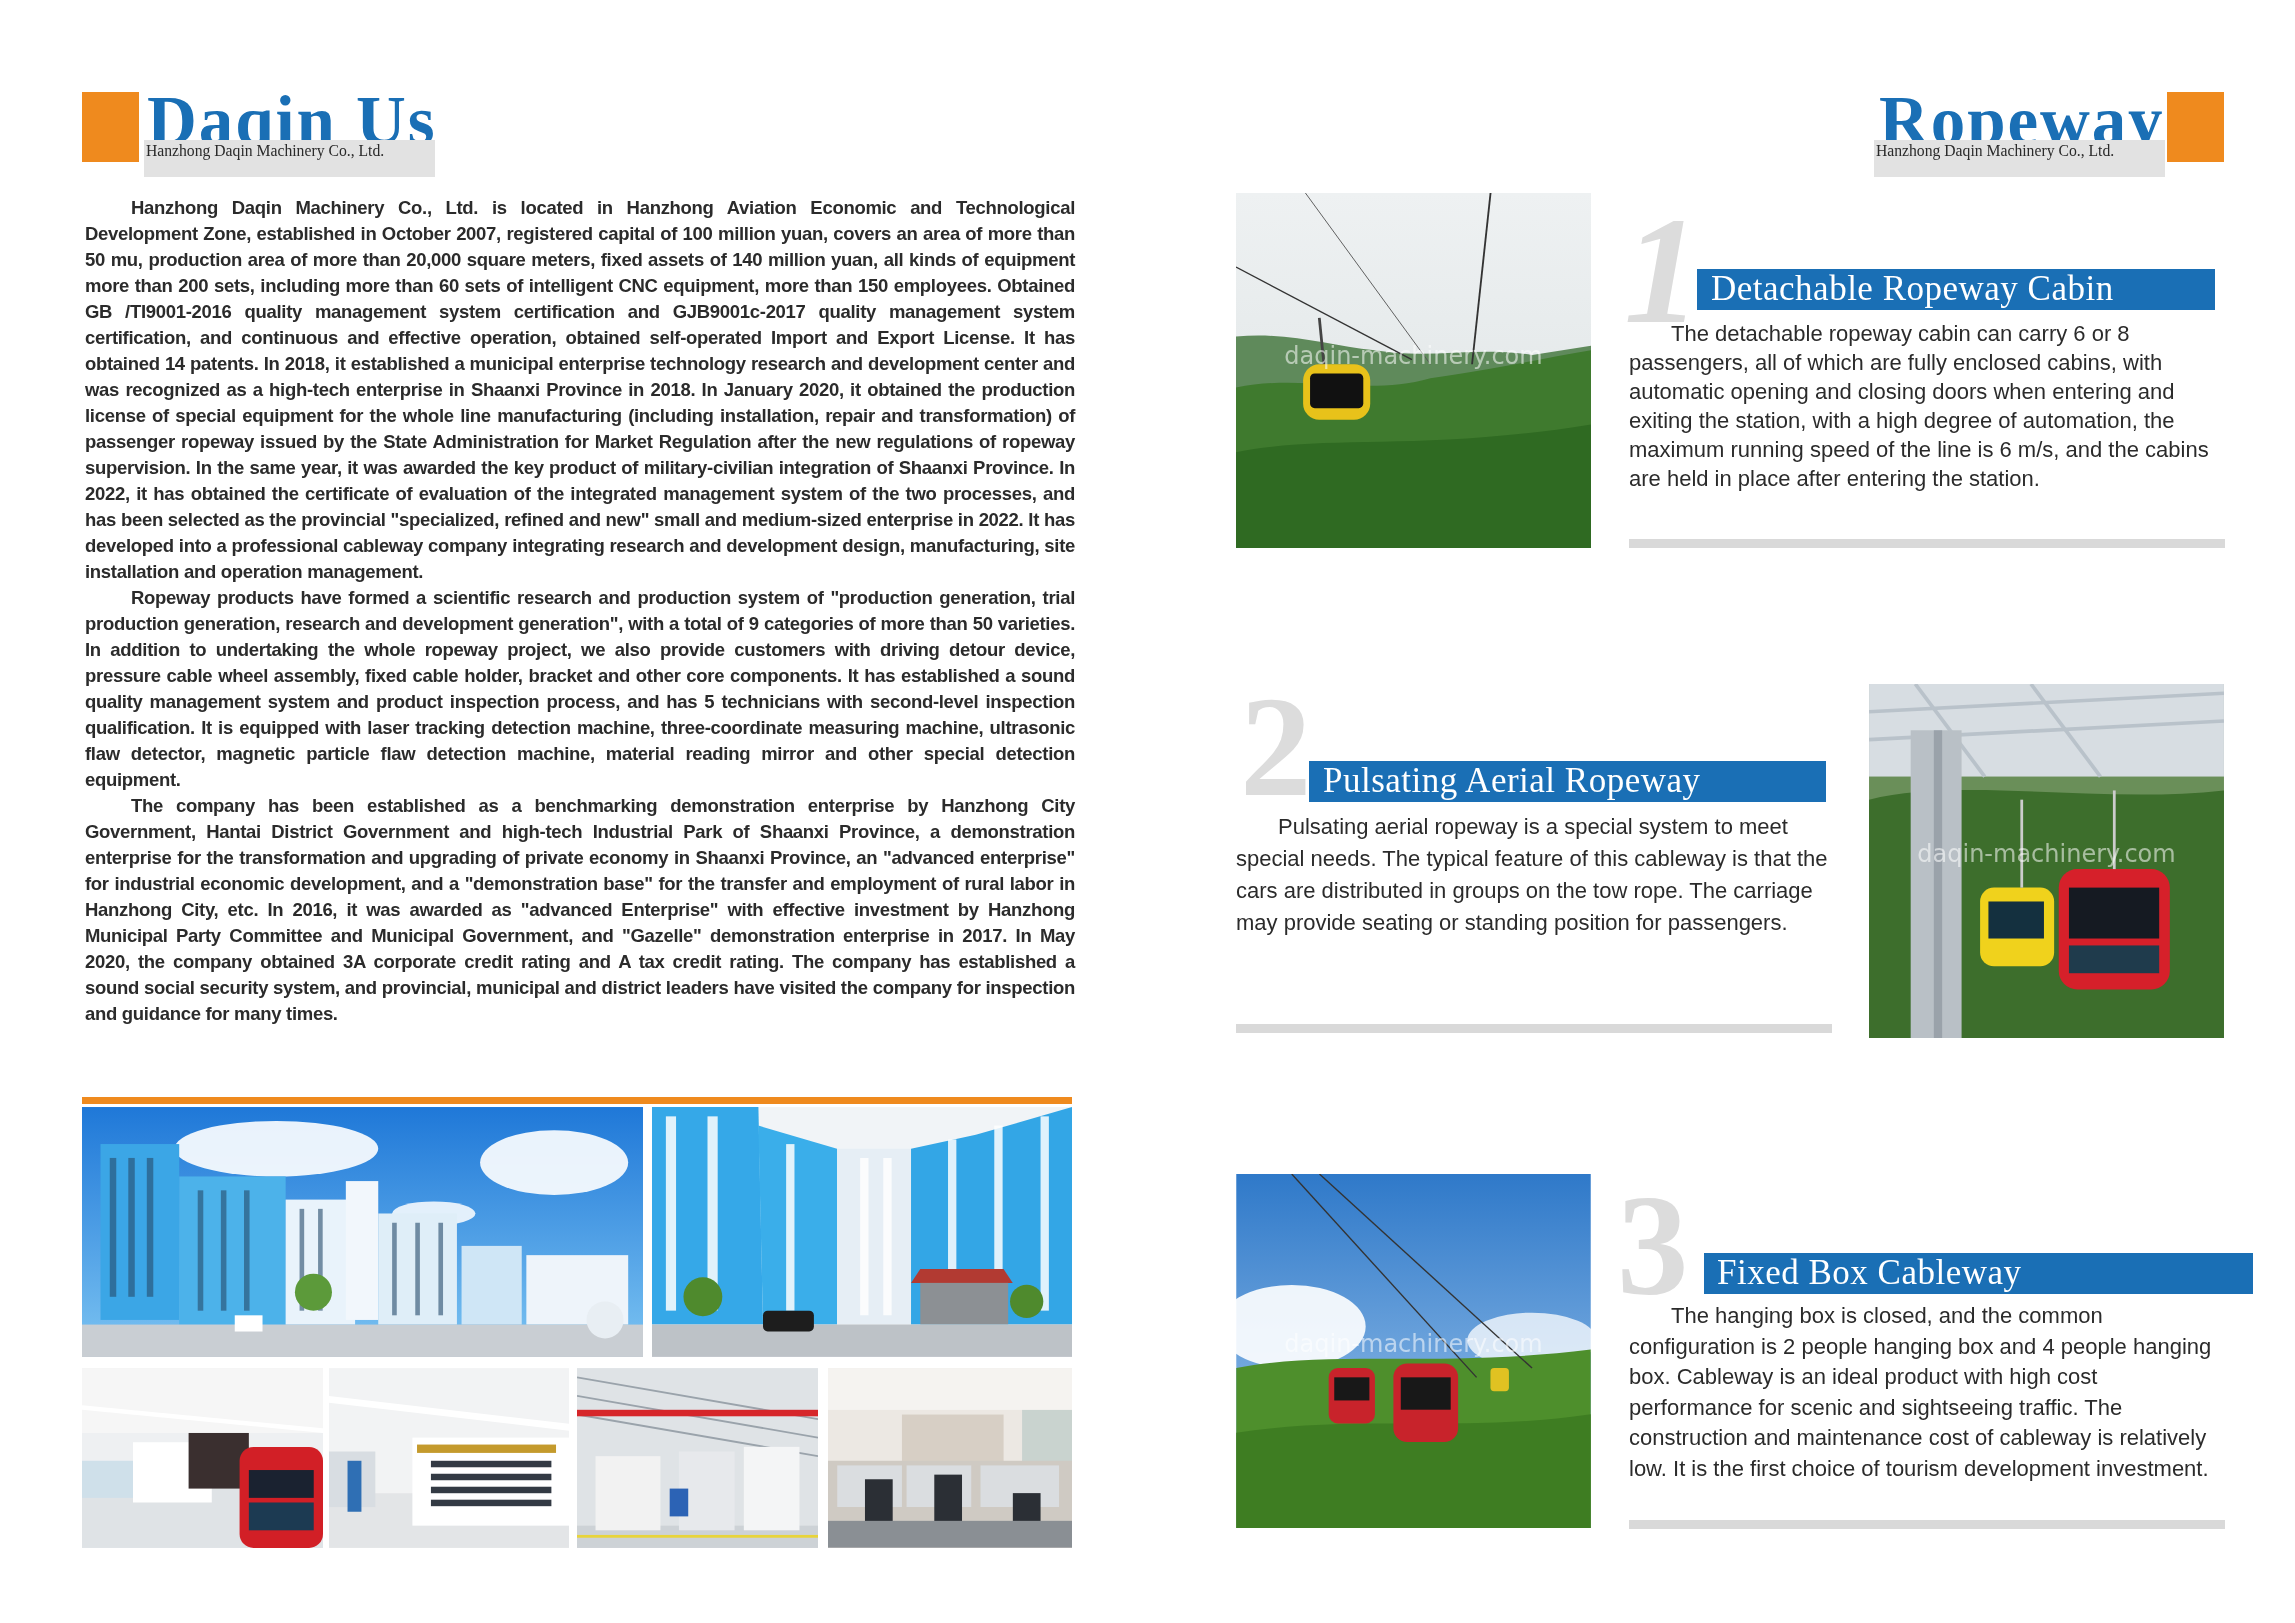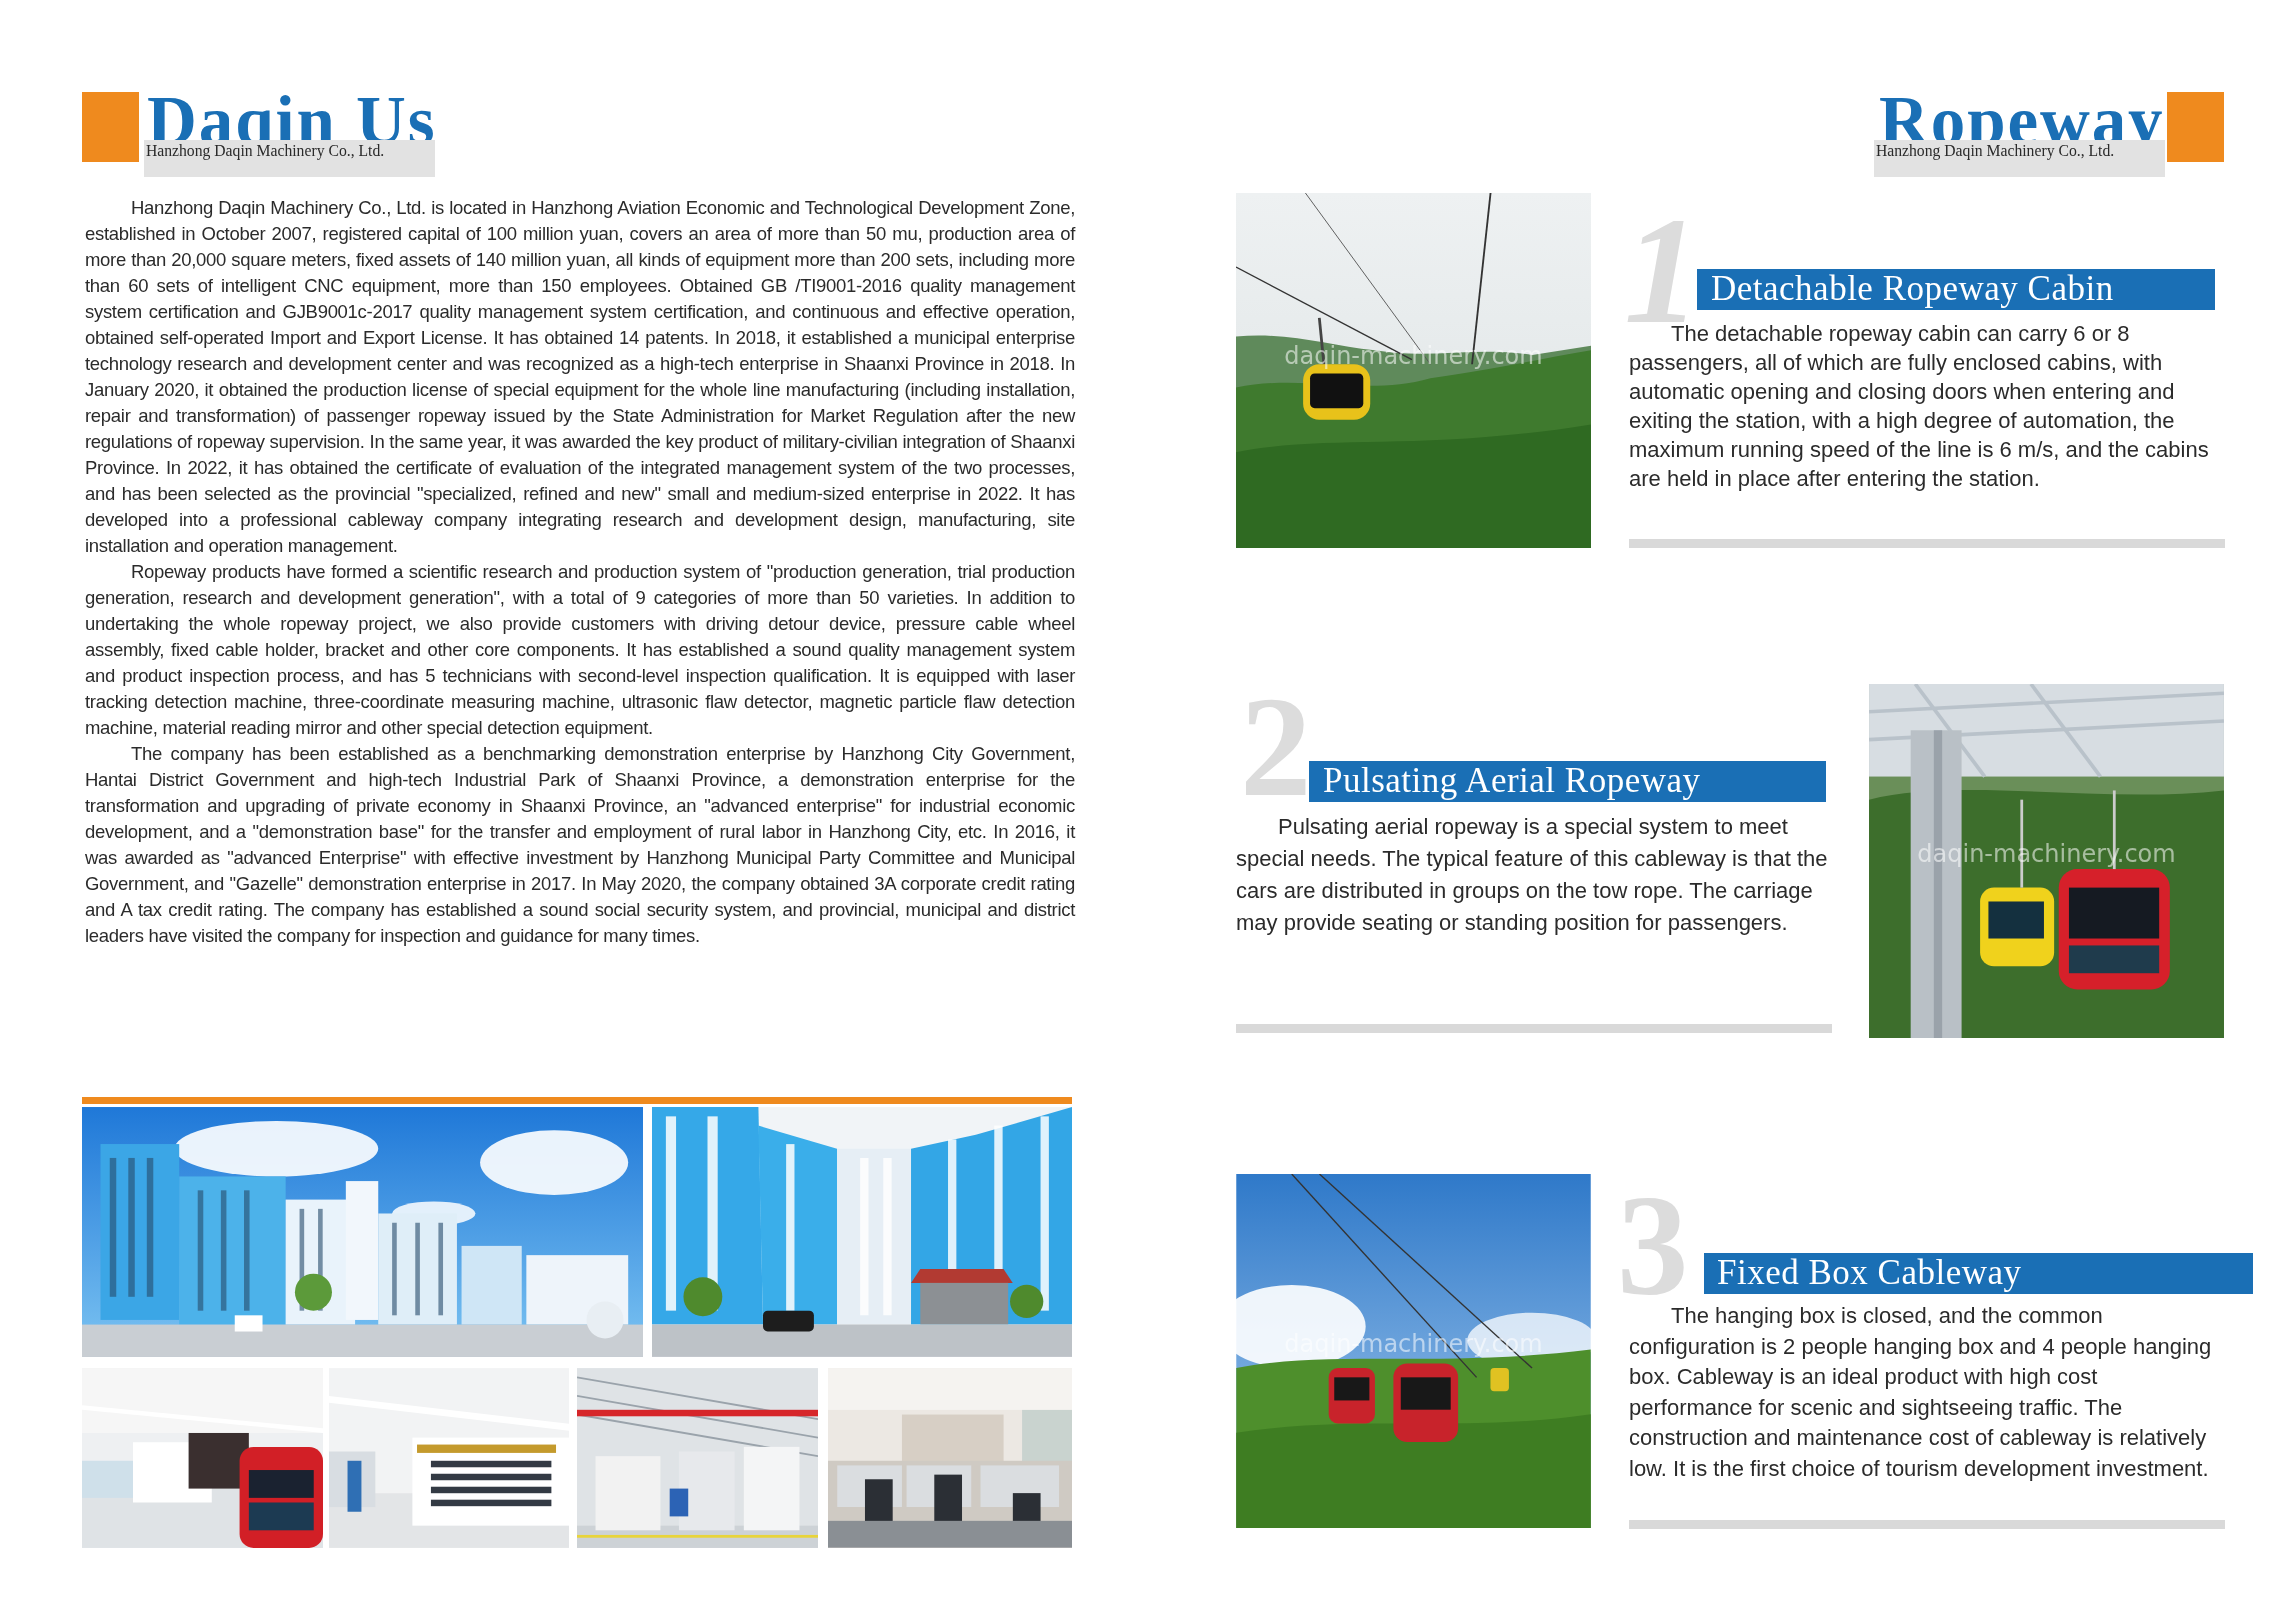--- a/index.html
+++ b/index.html
@@ -6,21 +6,21 @@
   html, body { width: 2295px; height: 1623px; background: #ffffff; overflow: hidden; }
   body { position: relative; font-family: "Liberation Sans", "DejaVu Sans", sans-serif; color: #2b2b2b; }
 
   
   .hdr-orange { position: absolute; background: #ef8a1e; }
   .hdr-title { position: absolute; font-family: "Liberation Serif", "DejaVu Serif", serif; font-weight: bold; color: #1a6fb5; font-size: 69px; line-height: 1; letter-spacing: 1.9px; white-space: nowrap; }
   .hdr-sub { position: absolute; background: #e2e2e2; font-family: "Liberation Serif", "DejaVu Serif", serif; color: #2a2a2a; font-size: 15.7px; line-height: 21px; height: 37px; padding: 0 1.9px; white-space: nowrap; }
 
   
   .about-body { position: absolute; left: 85px; top: 195px; width: 990px; font-family: "Liberation Sans Narrow", "Liberation Sans", "DejaVu Sans", sans-serif; font-size: 18.5px; line-height: 26px; color: #2b2b2b; letter-spacing: -0.3px; }
-  .about-body p { text-indent: 46px; text-align: justify; }
+  .about-body p { text-indent: 46px; text-align: justify; font-weight: bold; }
 
   .orange-rule { position: absolute; left: 82px; top: 1097px; width: 990px; height: 7.4px; background: #ef8a1e; }
 
   .photo { position: absolute; overflow: hidden; }
   .photo .wm { position: absolute; left: 0; right: 0; top: 44%; text-align: center; color: rgba(255,255,255,0.55); font-size: 24px; font-family: "DejaVu Sans", sans-serif; }
 
   
   .big-num { position: absolute; font-family: "Liberation Serif", "DejaVu Serif", serif; font-style: italic; color: #dcdcdc; font-size: 153px; line-height: 1; font-weight: bold; }
   .big-num.upright { font-style: normal; }
   .prod-title { position: absolute; background: #1a6fb5; color: #ffffff; font-family: "Liberation Serif", "DejaVu Serif", serif; font-size: 35px; line-height: 40px; height: 41px; padding-left: 14px; white-space: nowrap; letter-spacing: 0.5px; }

